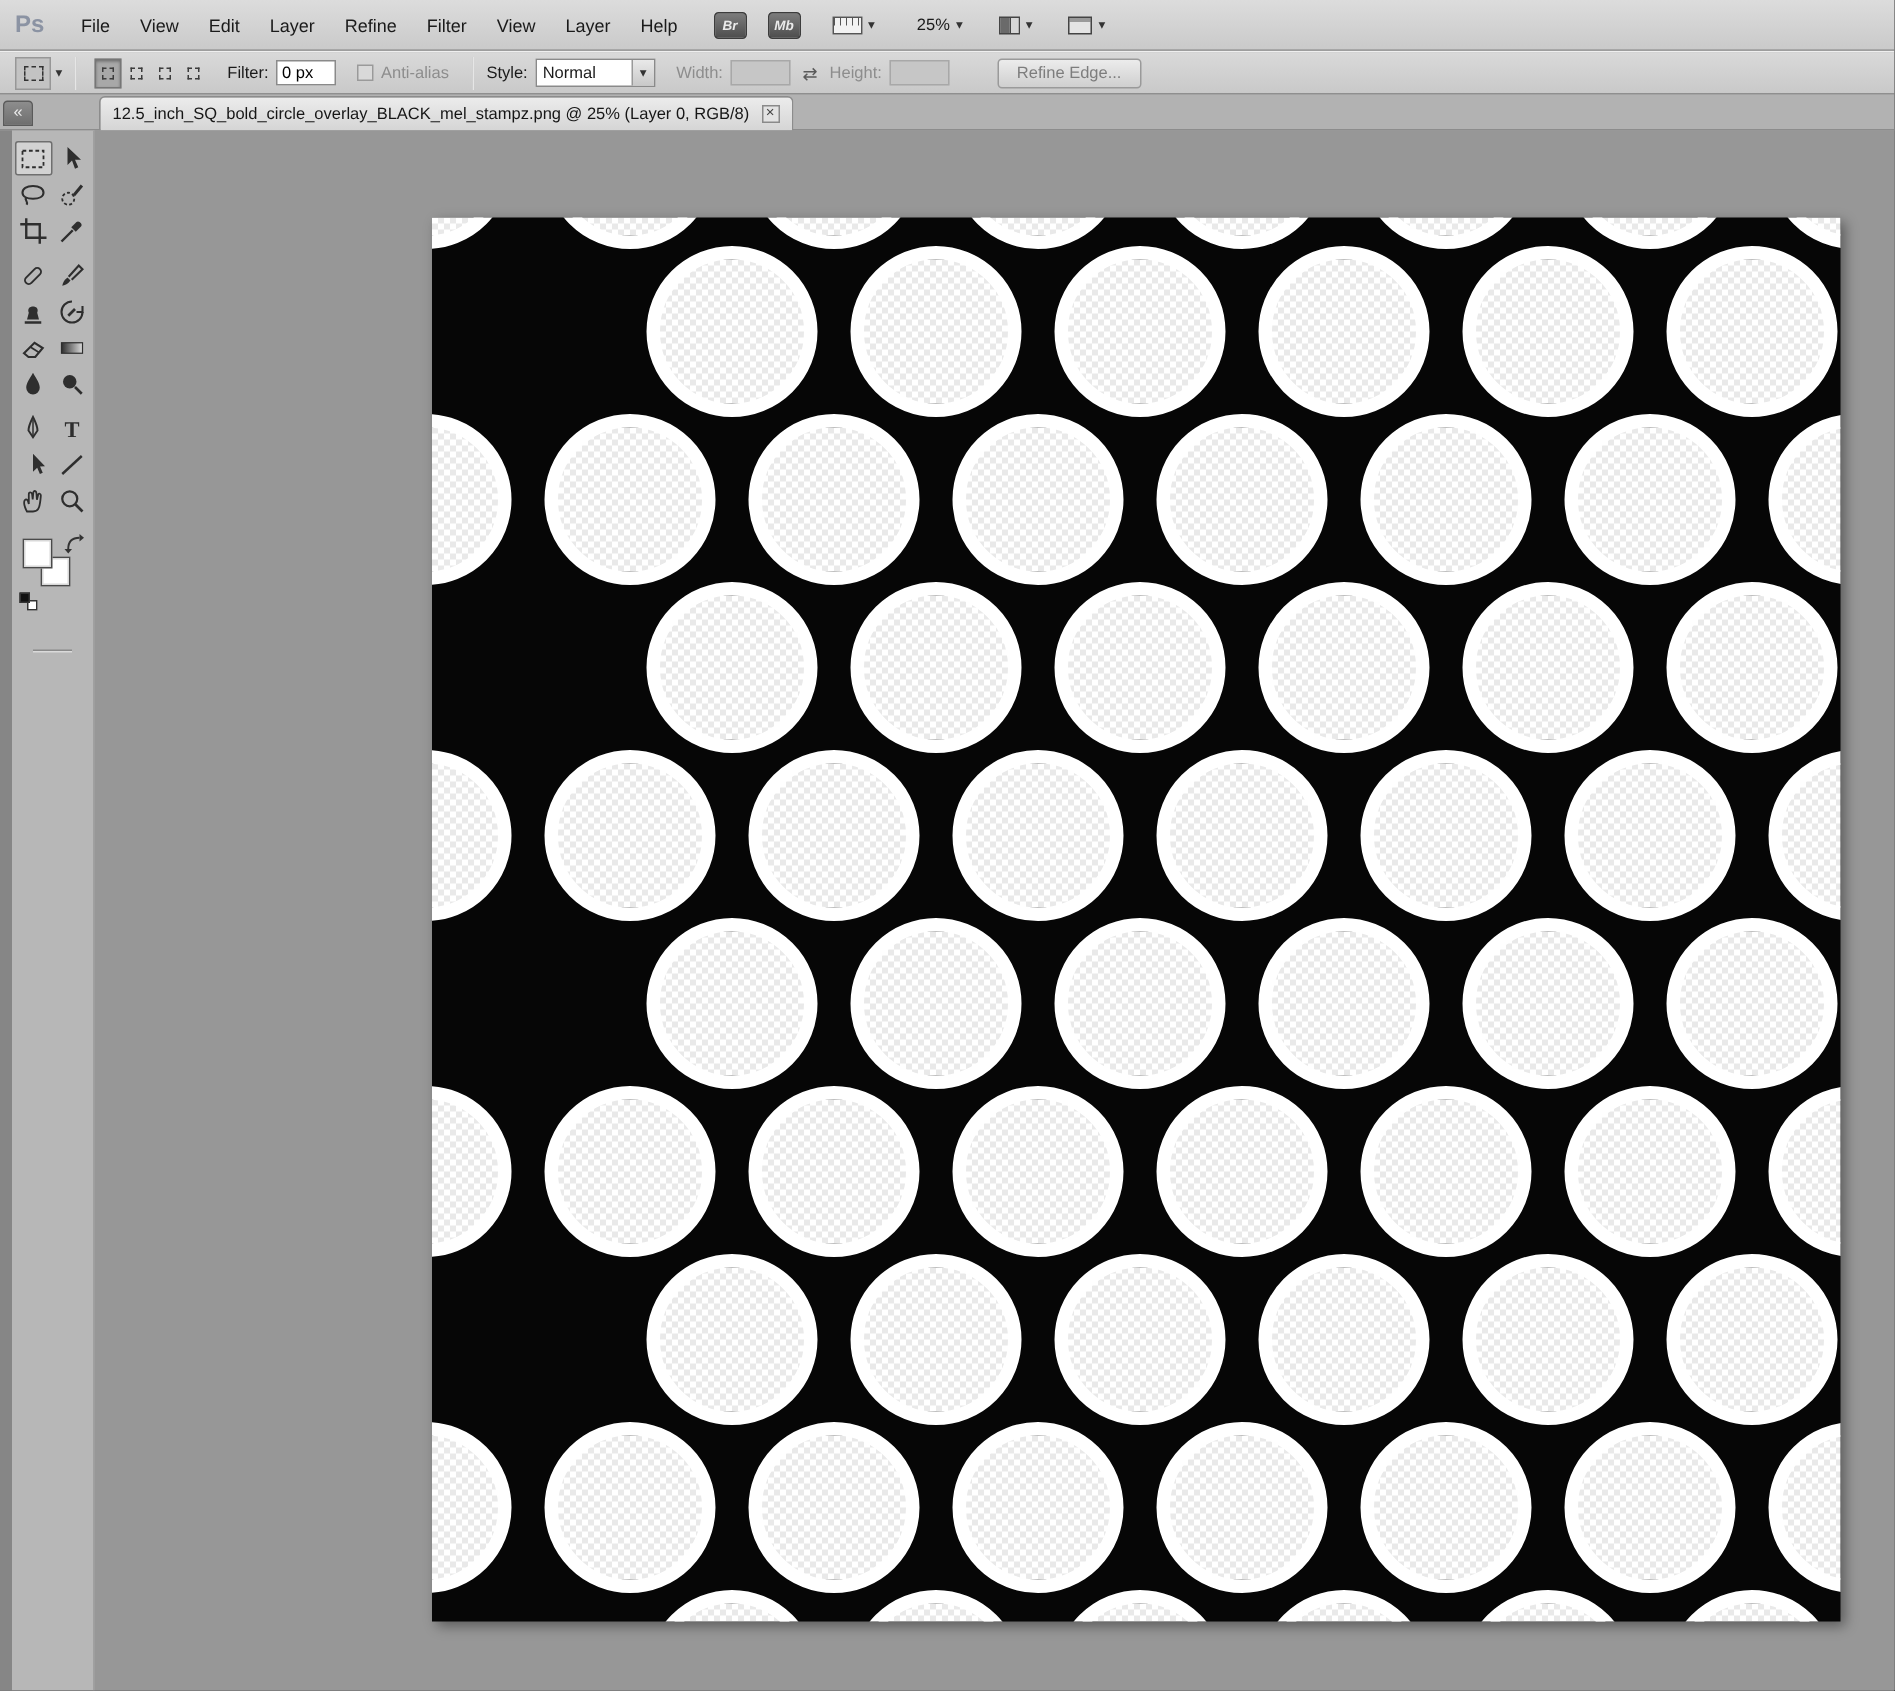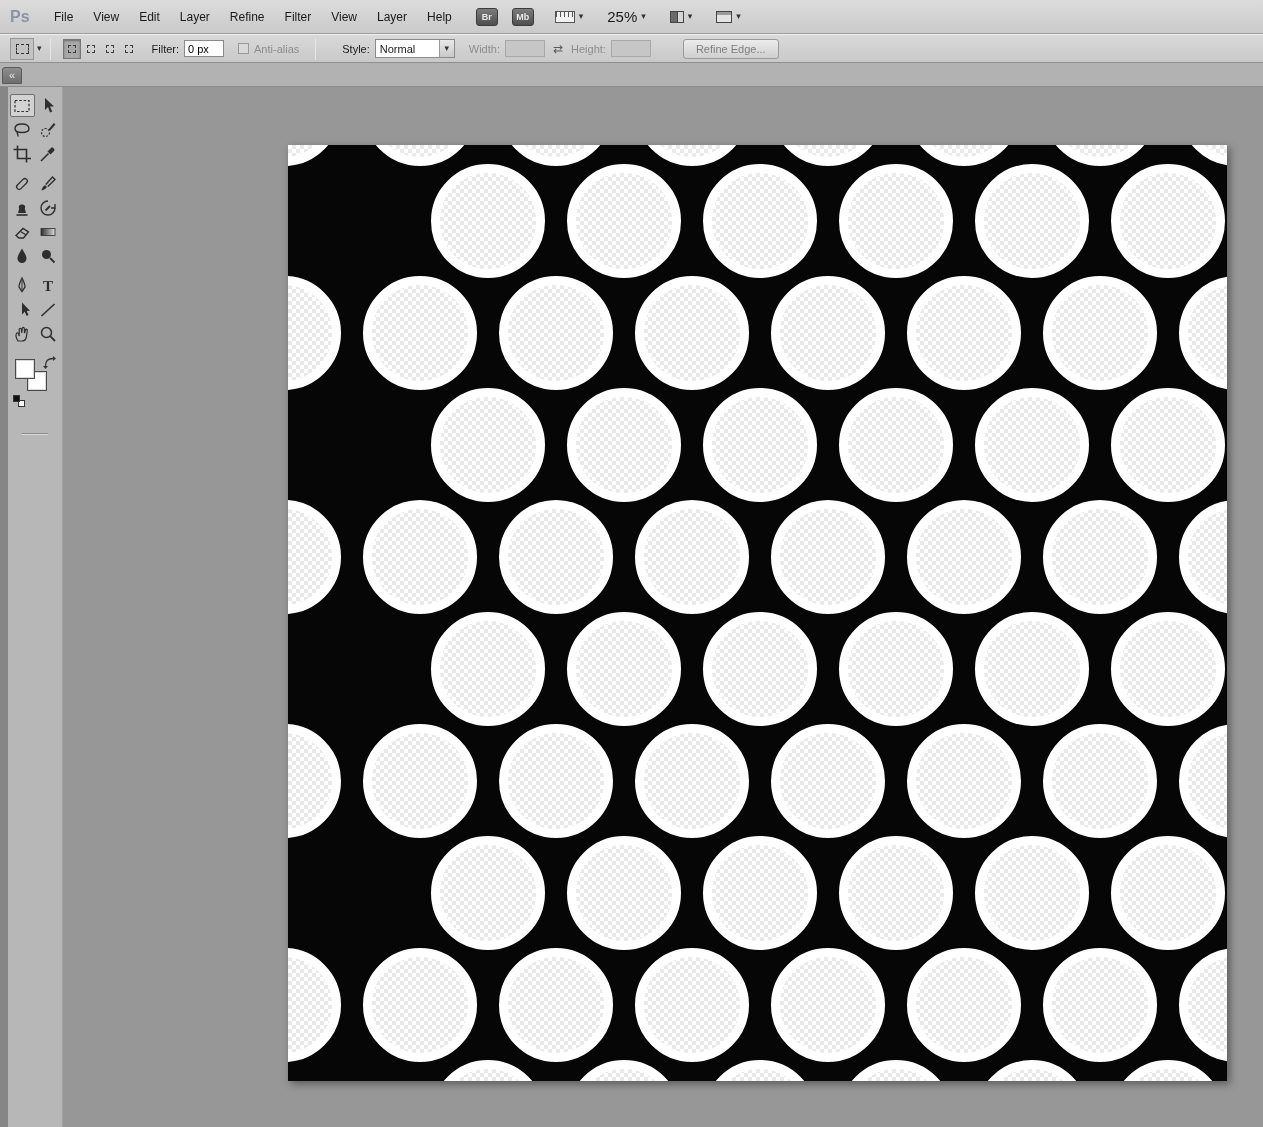--- a/index.html
+++ b/index.html
@@ -13,28 +13,28 @@
     position:absolute;left:0;top:0;width:100%;height:34px;
     background:linear-gradient(#dcdcdc,#cacaca);
     border-bottom:1px solid #9e9e9e;
     display:flex;align-items:center;padding-left:10px;
   }
   .ps-logo{font-size:16px;font-weight:bold;color:#8b93a3;width:34px;letter-spacing:0;}
   .menu-item{font-size:12px;padding:4px 10px;cursor:default;}
   .dark-btn{
     margin-left:14px;width:22px;height:18px;border:1px solid #3c3c3c;border-radius:3px;
     background:linear-gradient(#7c7c7c,#4e4e4e);color:#eaeaea;font-size:9px;font-weight:bold;
-    font-family:"Liberation Sans",sans-serif;padding:0;line-height:16px;text-align:center;
+    font-family:"Liberation Sans",sans-serif;padding:0;line-height:16px;text-align:center;font-style:italic;
   }
   .appbar-group{display:flex;align-items:center;margin-left:18px;gap:4px;padding:2px 3px;border-radius:2px;}
   .caret{font-size:9px;color:#333;line-height:1;}
   .ruler-icon{width:20px;height:12px;background:#f2f2f2;border:1px solid #555;
     background-image:linear-gradient(90deg,#555 1px,transparent 1px);
     background-size:4px 5px;background-repeat:repeat-x;}
-  .zoom-text{font-size:15px;min-width:26px;text-align:right;}
+  .zoom-text{font-size:11px;min-width:26px;text-align:right;}
   .arrange-icon{width:14px;height:12px;border:1px solid #444;display:flex;}
   .arrange-icon span:first-child{width:50%;background:#6a6a6a;}
   .arrange-icon span:last-child{width:50%;background:#d6d6d6;border-left:1px solid #444;}
   .screenmode-icon{width:16px;height:12px;border:1px solid #444;
     background:linear-gradient(#9a9a9a 0 3px,#e4e4e4 3px);}
   
   .options-bar{
     position:absolute;left:0;top:34px;width:100%;height:29px;
     background:linear-gradient(#d9d9d9,#c9c9c9);
     border-top:1px solid #efefef;border-bottom:1px solid #8f8f8f;
@@ -181,41 +181,45 @@
     </div>
 
     <span class="opt-label">Filter:</span>
     <input class="text-input" value="0 px" style="">
 
     <span class="checkbox"></span>
     <span class="cb-label">Anti-alias</span>
 
     <div class="vsep" style="margin-left:16px;"></div>
 
-    <span class="opt-label" style="margin-left:18px;">Style:</span>
+    <span class="opt-label" style="margin-left:0;">Style:</span>
     <div class="style-select">
       <span class="sel-text">Normal</span>
       <span class="sel-btn">
           <span class="caret">▾</span>
         </span>
     </div>
 
     <span class="opt-label disabled">Width:</span>
     <input class="text-input disabled" disabled="" value="" style="">
 
     <span class="swap-glyph">⇄</span>
 
     <span class="opt-label disabled" style="margin-left:0;">Height:</span>
     <input class="text-input disabled" disabled="" value="" style="">
 
     <button class="refine-btn">Refine Edge...</button>
   </div>
 
   <div class="tab-bar">
     <div class="panel-collapse">«</div>
+    <div class="doc-tab">
+      <span class="doc-tab-title">12.5_inch_SQ_bold_circle_overlay_BLACK_mel_stampz.png @ 25% (Layer 0, RGB/8)</span>
+      <span class="doc-tab-close">×</span>
+    </div>
   </div>
 
   <div class="dock-edge"></div>
 
   <div class="tool-panel">
     <div class="tool-row">
       <div class="tool-btn selected">
         <svg width="22" height="22" viewBox="0 0 22 22">
           <rect x="4" y="5.5" width="14" height="11" fill="none" stroke="#2e2e2e" stroke-width="1.2" stroke-dasharray="2.5 1.8"></rect>
         </svg>

